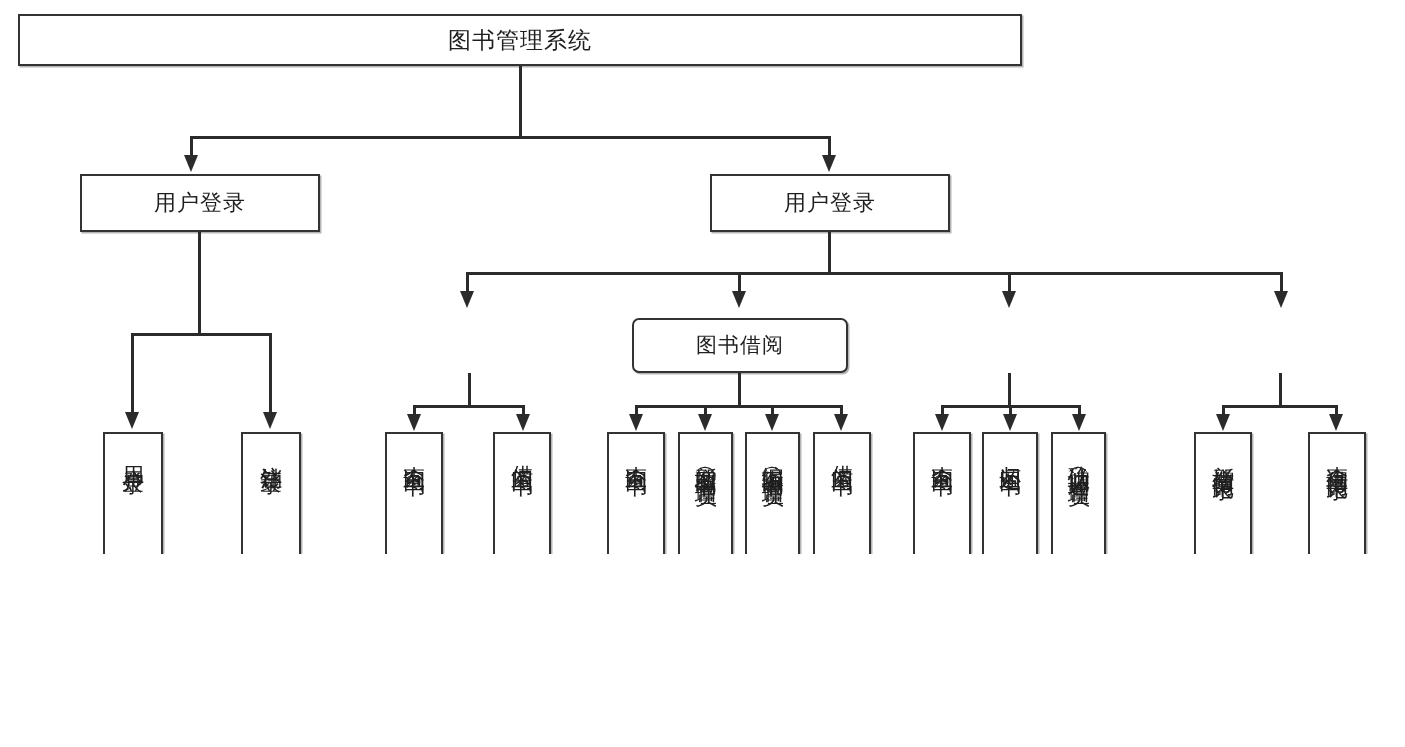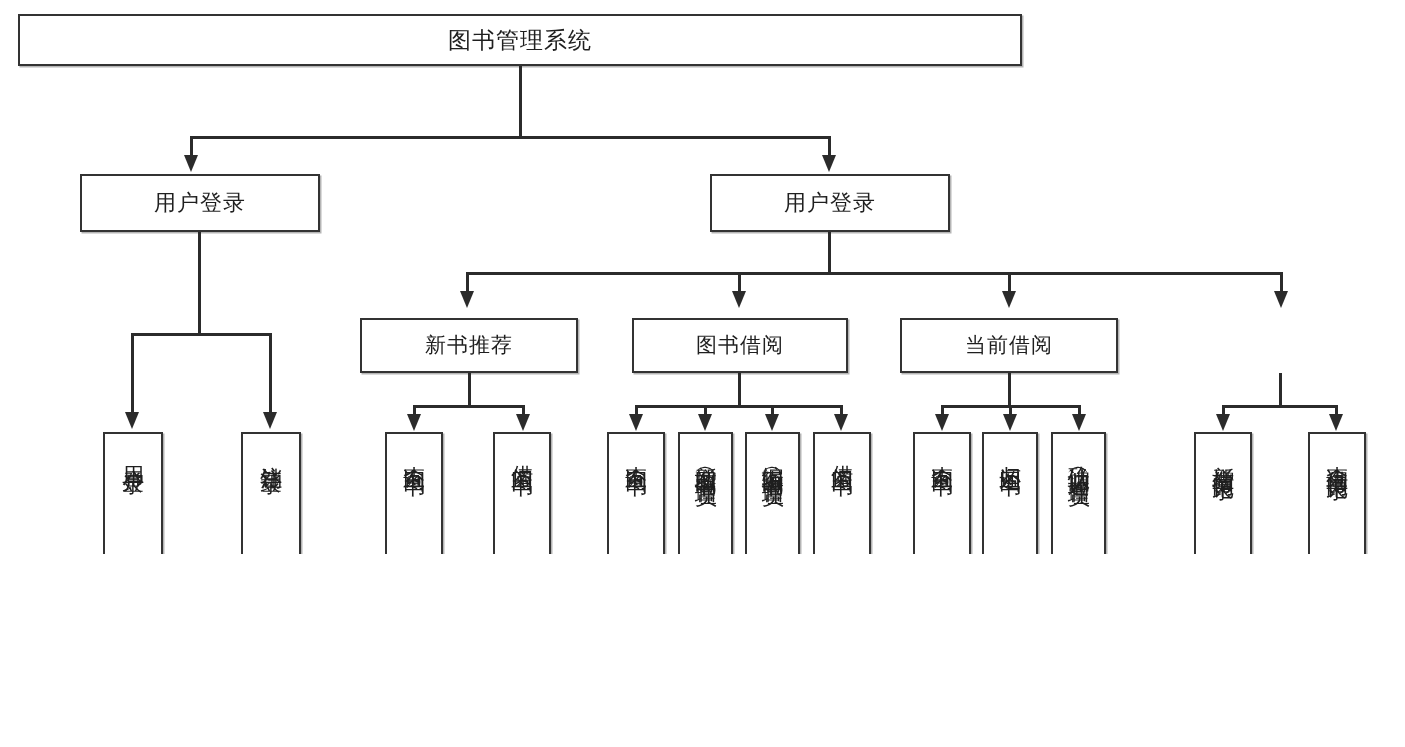--- a/index.html
+++ b/index.html
@@ -116,28 +116,22 @@
   <div class="hline" style="left:466px; top:272px; width:814px;"></div>
   <div class="vline" style="left:466px; top:272px; height:22px;"></div>
   <div class="arrow" style="left:460px; top:291px;"></div>
   <div class="vline" style="left:738px; top:272px; height:22px;"></div>
   <div class="arrow" style="left:732px; top:291px;"></div>
   <div class="vline" style="left:1008px; top:272px; height:22px;"></div>
   <div class="arrow" style="left:1002px; top:291px;"></div>
   <div class="vline" style="left:1280px; top:272px; height:22px;"></div>
   <div class="arrow" style="left:1274px; top:291px;"></div>
 
-  <div class="node l2" style="left:360px; top:318px; width:218px; height:55px;">
-    <span class="label">新书推荐</span>
-  </div>
-  <div class="node l2" style="left:632px; top:318px; width:216px; height:55px;">
+  <div class="node l2" style="left:632px; top:318px; width:216px; height:55px;border-radius:7px;">
     <span class="label">图书借阅</span>
-  </div>
-  <div class="node l2" style="left:900px; top:318px; width:218px; height:55px;">
-    <span class="label">当前借阅</span>
   </div>
 
   <div class="vline" style="left:468px; top:373px; height:34px;"></div>
   <div class="hline" style="left:413px; top:405px; width:112px;"></div>
   <div class="vline" style="left:413px; top:405px; height:12px;"></div>
   <div class="arrow" style="left:407px; top:414px;"></div>
   <div class="vline" style="left:522px; top:405px; height:12px;"></div>
   <div class="arrow" style="left:516px; top:414px;"></div>
 
   <div class="vline" style="left:738px; top:373px; height:34px;"></div>

